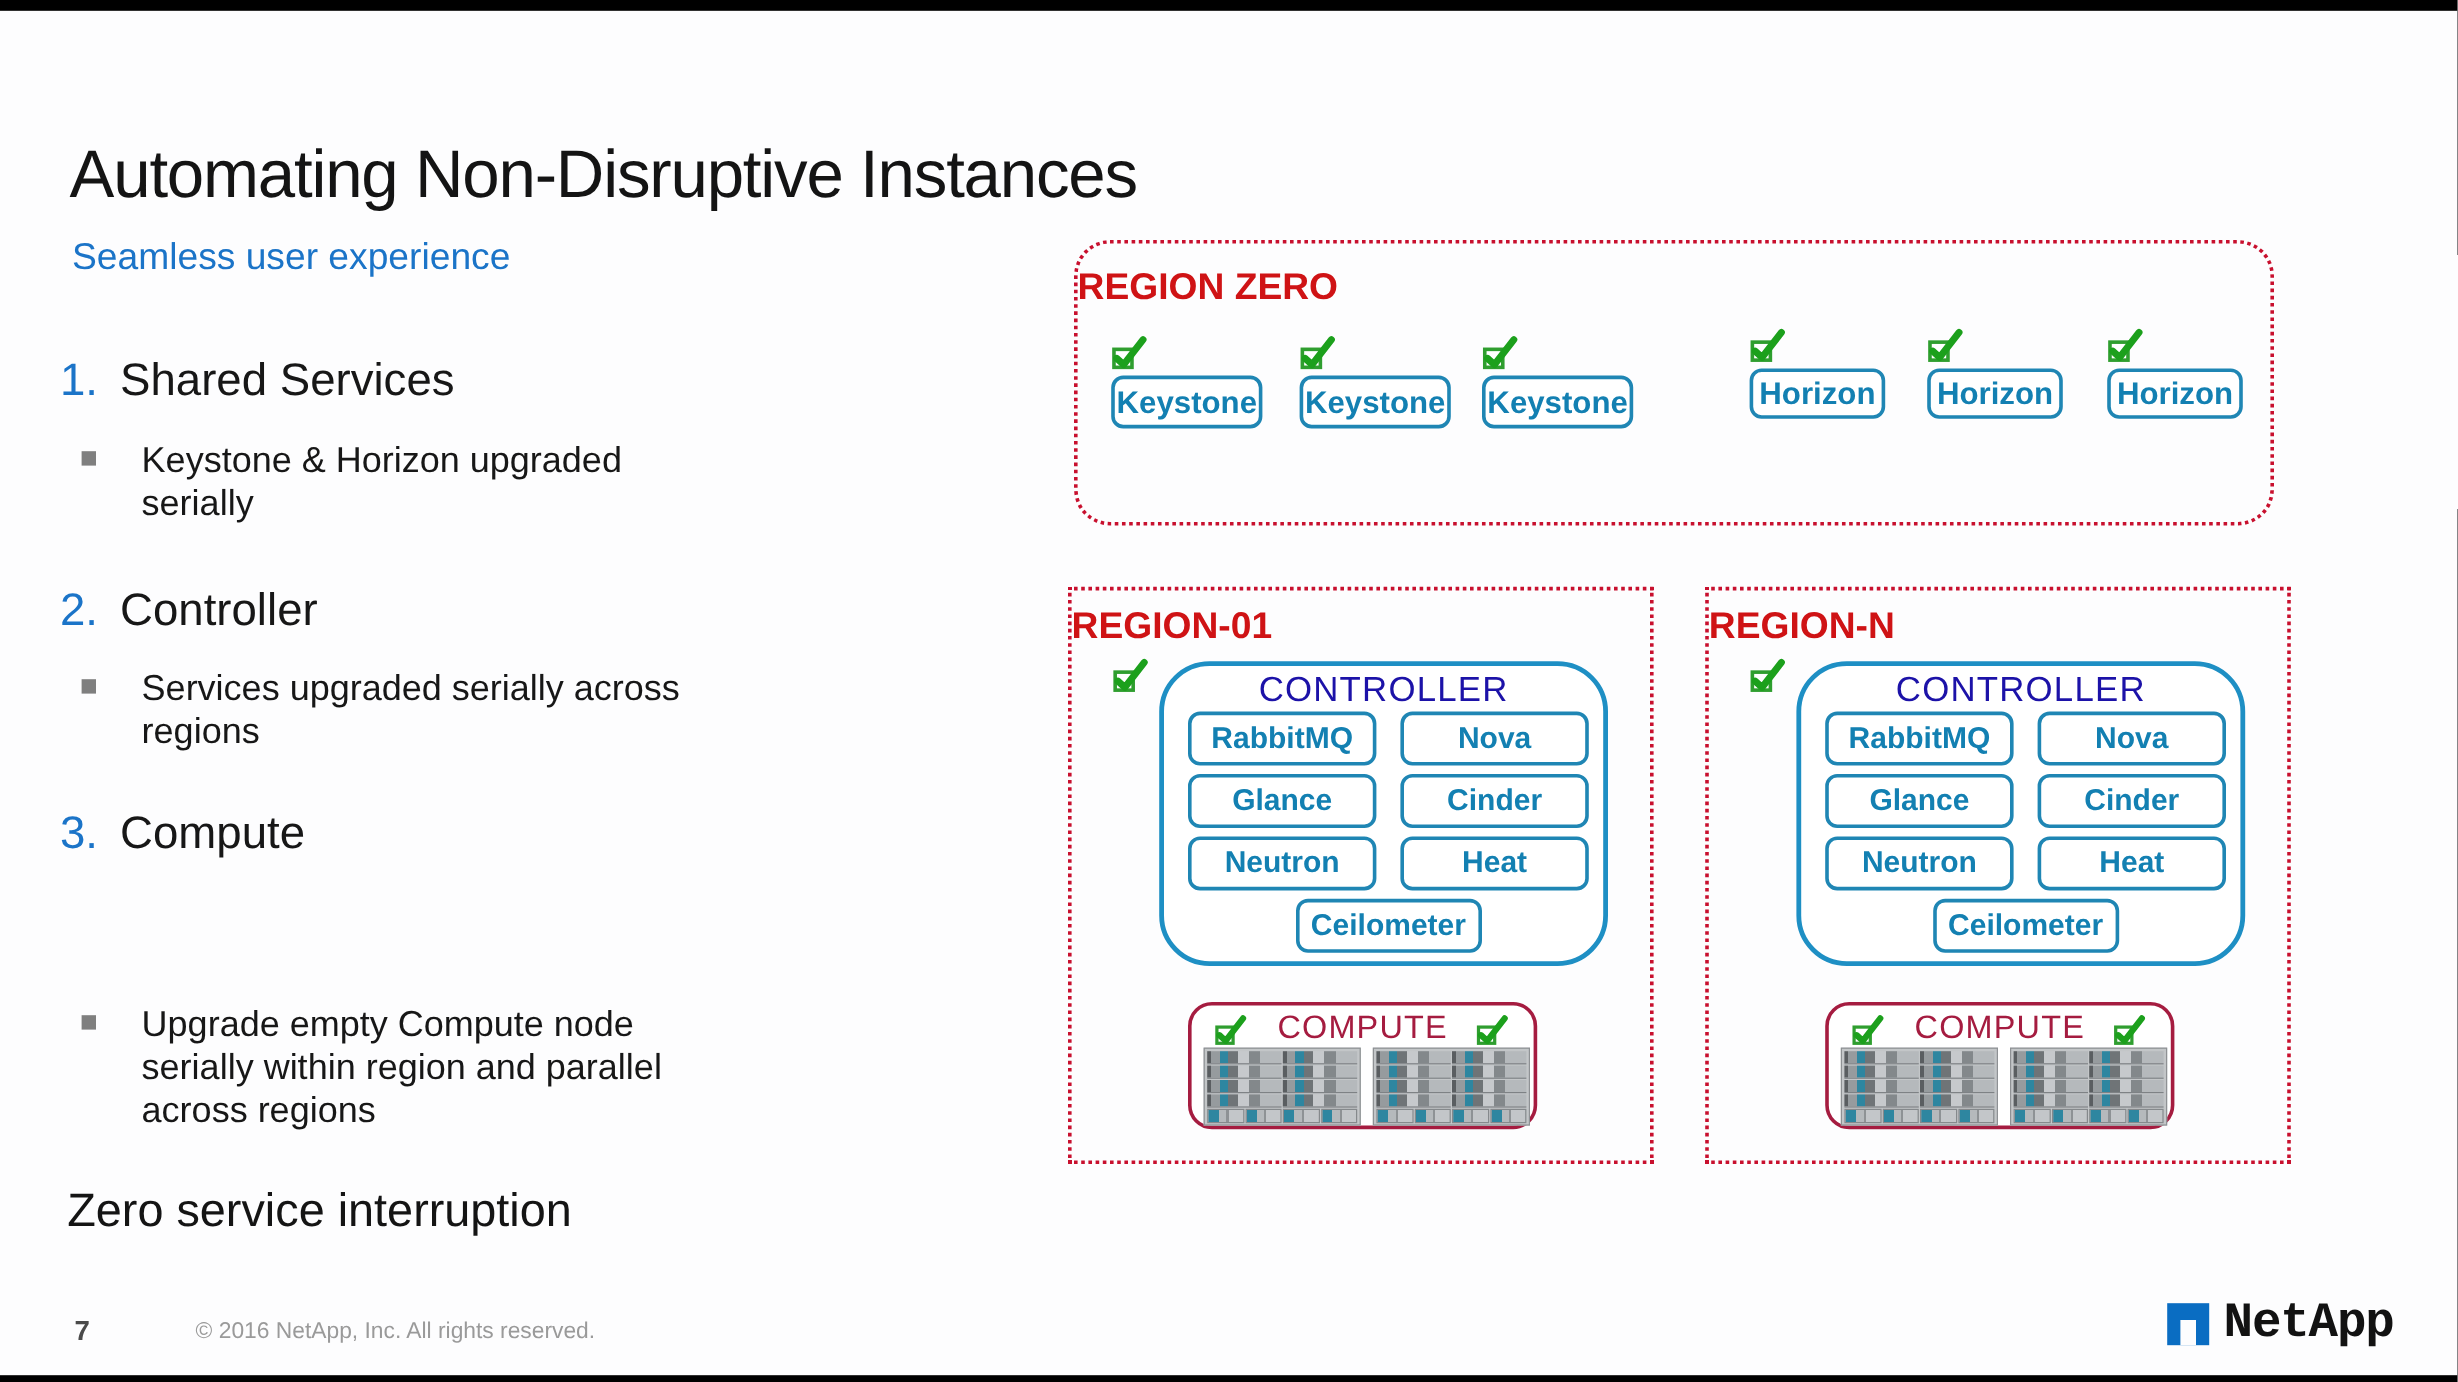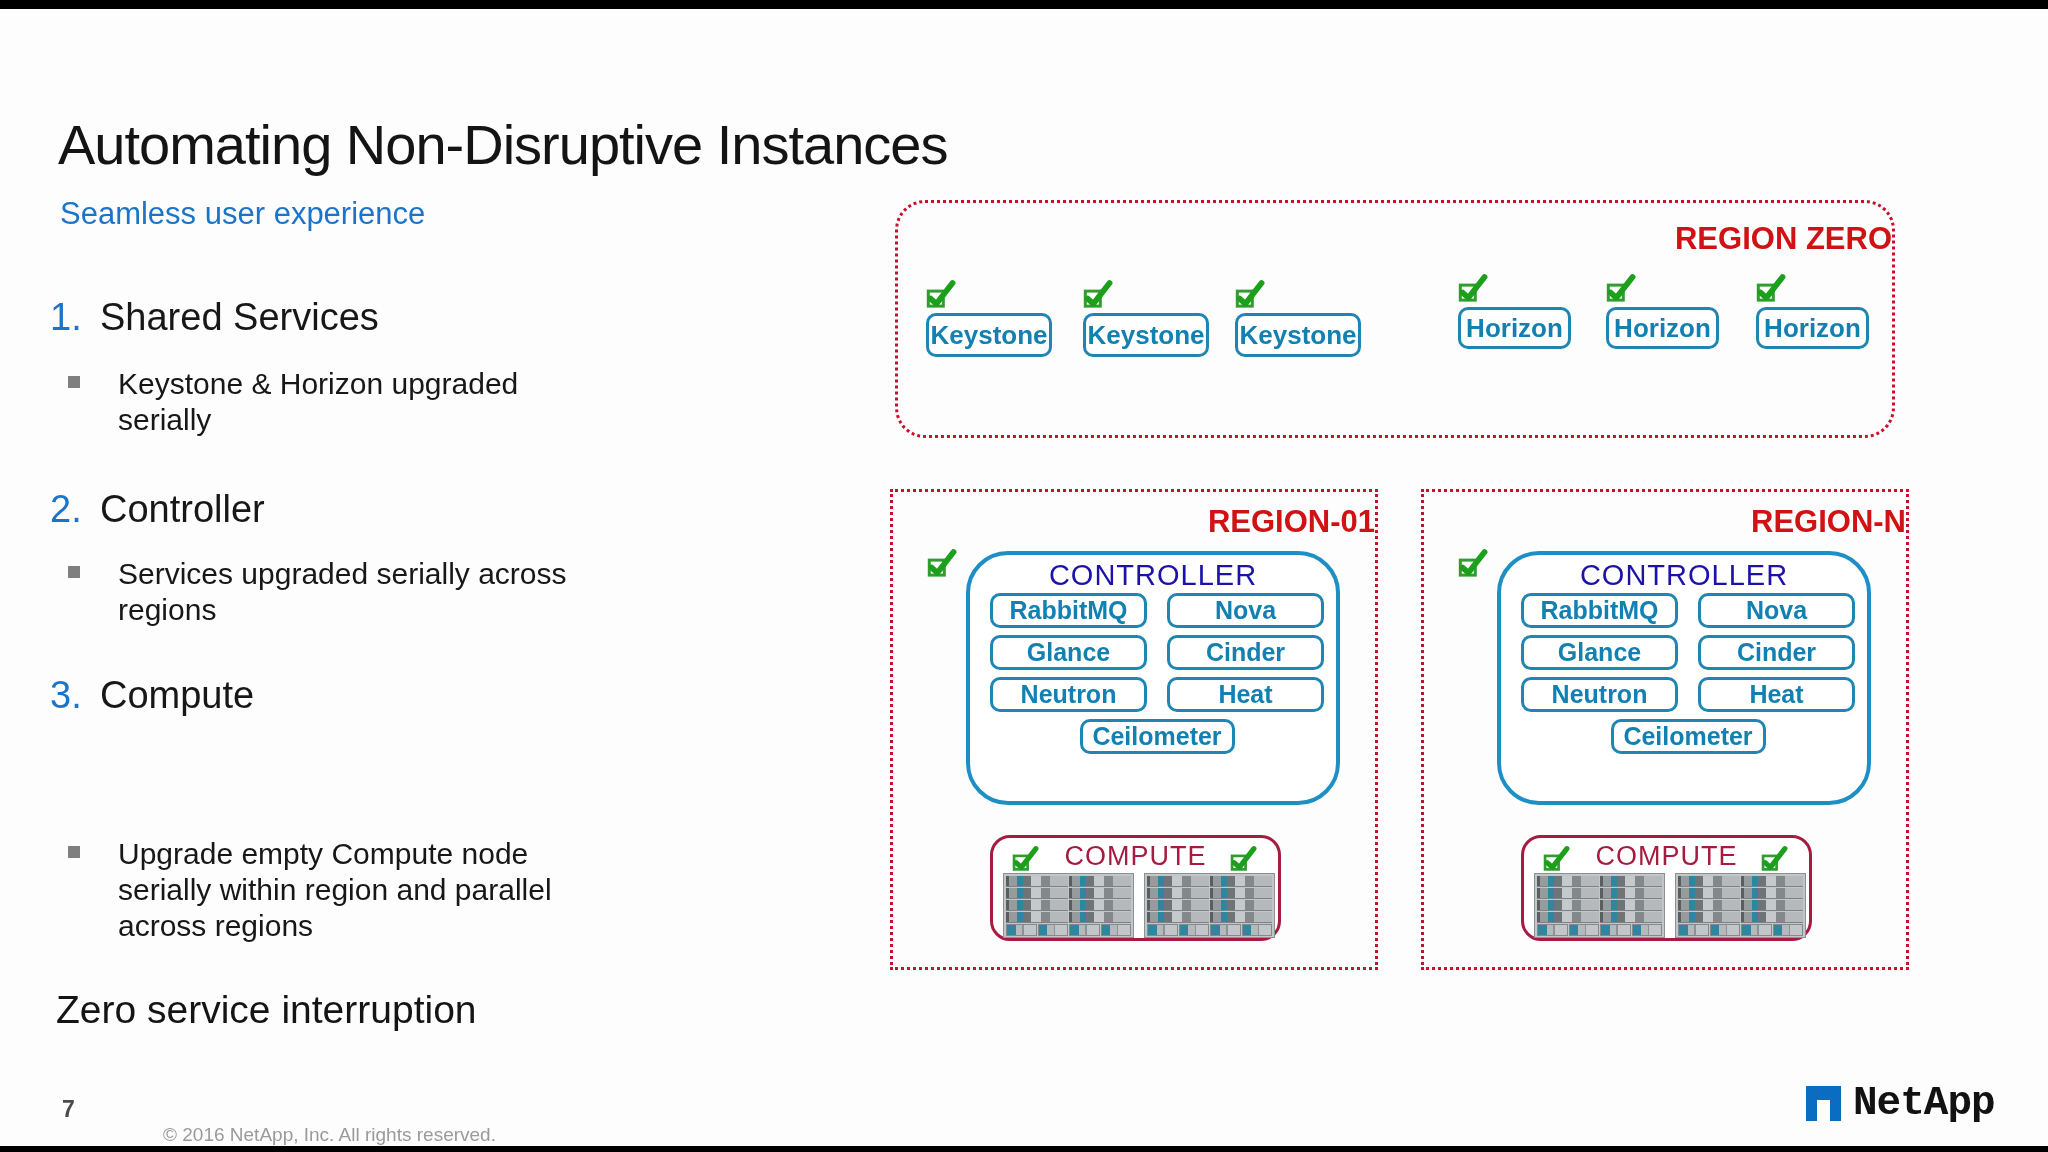--- a/index.html
+++ b/index.html
@@ -22,21 +22,21 @@
   .num-item .num { width:50px; font-size:38px; color:#1b74c8; flex:none; }
   .num-item .head { font-size:38px; color:#171717; }
   .bullet { position:absolute; left:68px; display:flex;justify-content:space-between; }
   .bullet .sq { flex:none; width:12px; height:12px; background:#7f7f7f; margin-top:10px; }
   .bullet .btxt { margin-left:38px; font-size:30px; line-height:36px; color:#171717; }
   .w440 { width:460px; } .w490 { width:500px; } .w450 { width:465px; } .w470 { width:480px; }
   .closing { position:absolute; left:56px; top:988px; font-size:39px; color:#141414; }
 
   
   .dotted-box { position:absolute; border:3px dotted #c8102e; background:transparent; }
-  .region-title { position:absolute; left:0; right:0; text-align:right; font-size:31px; font-weight:700; color:#cf1315; }
+  .region-title { position:absolute; left:0; right:0; text-align:left; font-size:31px; font-weight:700; color:#cf1315; }
   .node-box {
     position:absolute; border:3px solid #1f86b4; border-radius:10px; background:#fff;
     display:flex; align-items:center; justify-content:center;
     font-size:26px; font-weight:700; color:#1380b2;
   }
   .check { position:absolute; width:30px; height:30px; }
   .check svg { width:100%; height:100%; display:block; }
 
   
   #region-zero { left:895px; top:200px; width:1000px; height:238px; border-radius:30px; }
@@ -53,21 +53,21 @@
   .controller {
     position:absolute; left:73px; top:59px; width:374px; height:254px;
     border:4px solid #1e8fc4; border-radius:42px; background:#fff;
   }
   .controller-title { position:absolute; left:0; right:0; top:4px; text-align:center; font-size:29px; color:#1c12a8; letter-spacing:1px; }
   .svc-grid {
     position:absolute; left:20px; top:38px; width:334px;
     display:grid; grid-template-columns:1fr 1fr; column-gap:20px; row-gap:7px;
   }
   .svc {
-    height:35px; border:3px solid #1f86b4; border-radius:10px; background:#fff;
+    height:45px; border:3px solid #1f86b4; border-radius:10px; background:#fff;
     display:flex; align-items:center; justify-content:center;
     font-size:25px; font-weight:700; color:#1380b2;
   }
   .svc.full { grid-column:1 / 3; width:155px; justify-self:center; }
 
   .compute {
     position:absolute; left:97px; top:343px; width:291px; height:106px;
     border:3px solid #a51c40; border-radius:20px; background:#fff;
   }
   .compute-title { position:absolute; left:0; right:0; top:3px; text-align:center; font-size:27px; font-weight:500; color:#a51c40; letter-spacing:1px; }
@@ -81,21 +81,21 @@
   .rack .blades { display:grid; grid-template-columns:1fr 1fr; grid-auto-rows:11px; gap:1px; }
   .rack .blade {
     background:linear-gradient(90deg,#5a5e61 0%,#5a5e61 5%,#969b9e 5%,#969b9e 17%,#2e86a0 17%,#2e86a0 28%,#6f7477 28%,#6f7477 41%,#c6c9cc 41%,#c6c9cc 56%,#83888b 56%,#83888b 71%,#b5b9bc 71%,#b5b9bc 100%);
     border-bottom:1px solid #7e8285;
   }
   .rack .shelf { margin-top:1px; display:grid; grid-template-columns:repeat(4,1fr); gap:1px; height:12px; }
   .rack .bay { background:linear-gradient(90deg,#2e86a0 0%,#2e86a0 30%,#b5b9bc 30%,#b5b9bc 52%,#8e9295 52%,#8e9295 58%,#c3c6c9 58%,#c3c6c9 100%); border:1px solid #85898c; }
 
   
   .page-num { position:absolute; left:62px; top:1096px; font-size:23px; font-weight:700; color:#4a4a4a; }
-  .copyright { position:absolute; left:163px; top:1124px; font-size:19px; color:#9a9a9a; }
+  .copyright { position:absolute; left:163px; top:1099px; font-size:19px; color:#9a9a9a; }
   .netapp-logo { position:absolute; left:1806px; top:1080px; display:flex; align-items:center;font-family:Liberation Mono, monospace; }
   .netapp-mark { width:35px; height:35px; background:#0a6dc2; position:relative; flex:none; }
   .netapp-mark::after { content:""; position:absolute; left:11px; right:11px; top:14px; bottom:0; background:#fdfdfe; }
   .netapp-word { margin-left:12px; font-size:41px; font-weight:700; color:#121212; letter-spacing:-1px; }
 </style>
 </head>
 <body>
 
 <div class="slide">
   <div class="letterbox top"></div>

